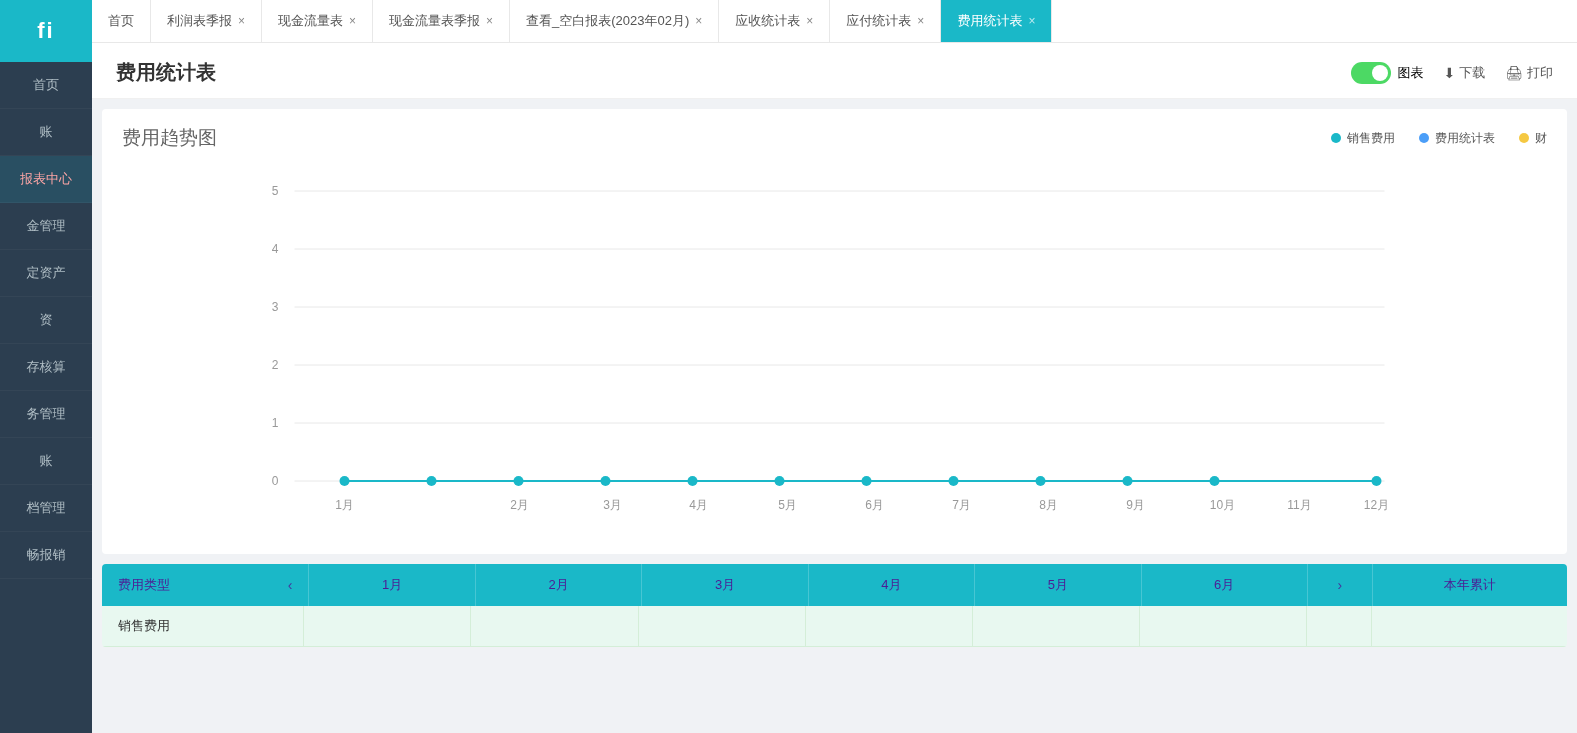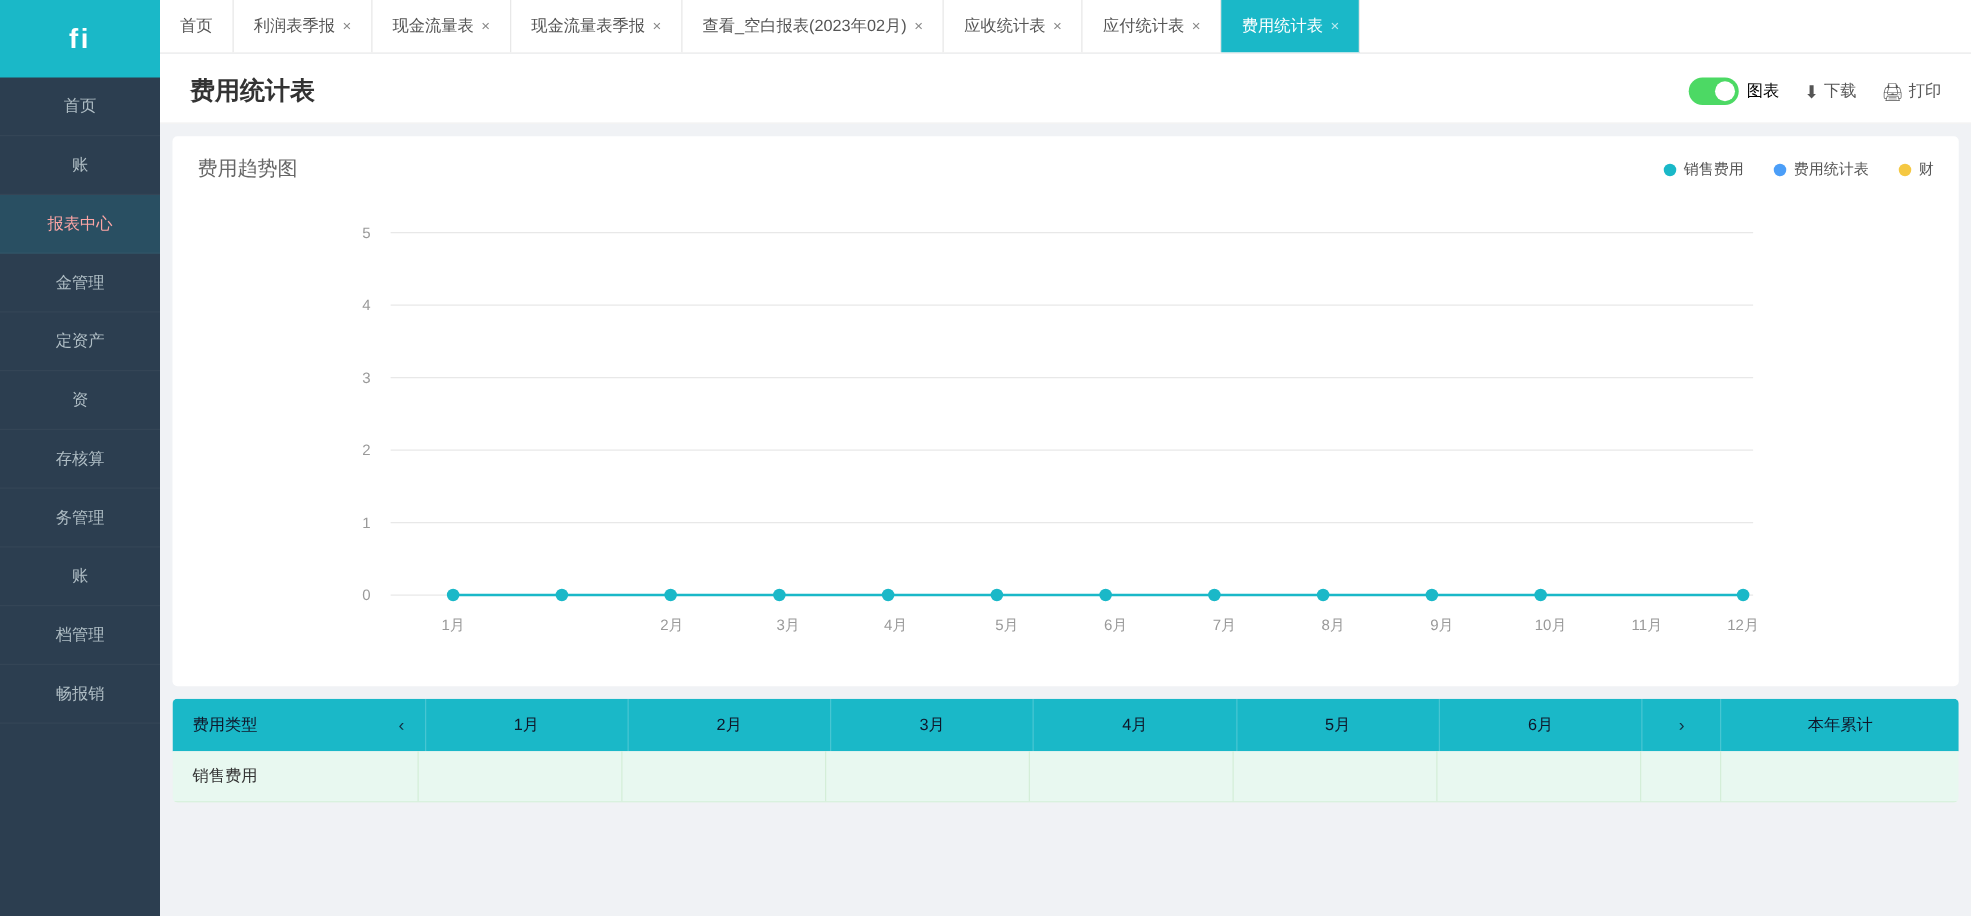--- a/index.html
+++ b/index.html
@@ -1,20 +1,20 @@
 <!DOCTYPE html>
 <html><head>
   <meta charset="utf-8">
   <style>
     * { margin: 0; padding: 0; box-sizing: border-box; }
     body { font-family: 'Microsoft YaHei', Arial, sans-serif; font-size: 13px; background: #f0f2f5; display: flex; height: 733px; overflow: hidden; }
 
     
     .sidebar {
-      width: 128px;
+      width: 92px;
       background: #2c3e50;
       color: #cdd6e0;
       display: flex;
       flex-direction: column;
       flex-shrink: 0;
       height: 100%;
       overflow: hidden;
     }
     .sidebar-logo {
       background: #1ab8c8;
@@ -142,21 +142,21 @@
       padding: 16px 20px 20px 20px;
       border-radius: 4px;
     }
     .chart-header {
       display: flex;
       align-items: center;
       justify-content: space-between;
       margin-bottom: 10px;
     }
     .chart-title {
-      font-size: 16px;
+      font-size: 19px;
       color: #666;
     }
     .chart-legend {
       display: flex;
       align-items: center;
       gap: 24px;
     }
     .legend-item {
       display: flex;
       align-items: center;
@@ -178,21 +178,21 @@
 
     
     .table-section {
       margin: 0 10px 10px 10px;
       border-radius: 4px;
       overflow: hidden;
     }
     .table-header-row {
       background: #1ab8c8;
       display: flex;
-      color: #0f172a;
+      color: #4c1d95;
       font-size: 13px;
     }
     .table-header-cell {
       padding: 12px 10px;
       flex: 1;
       text-align: center;
       border-right: 1px solid rgba(255,255,255,0.2);
       display: flex;
       align-items: center;
       justify-content: center;

